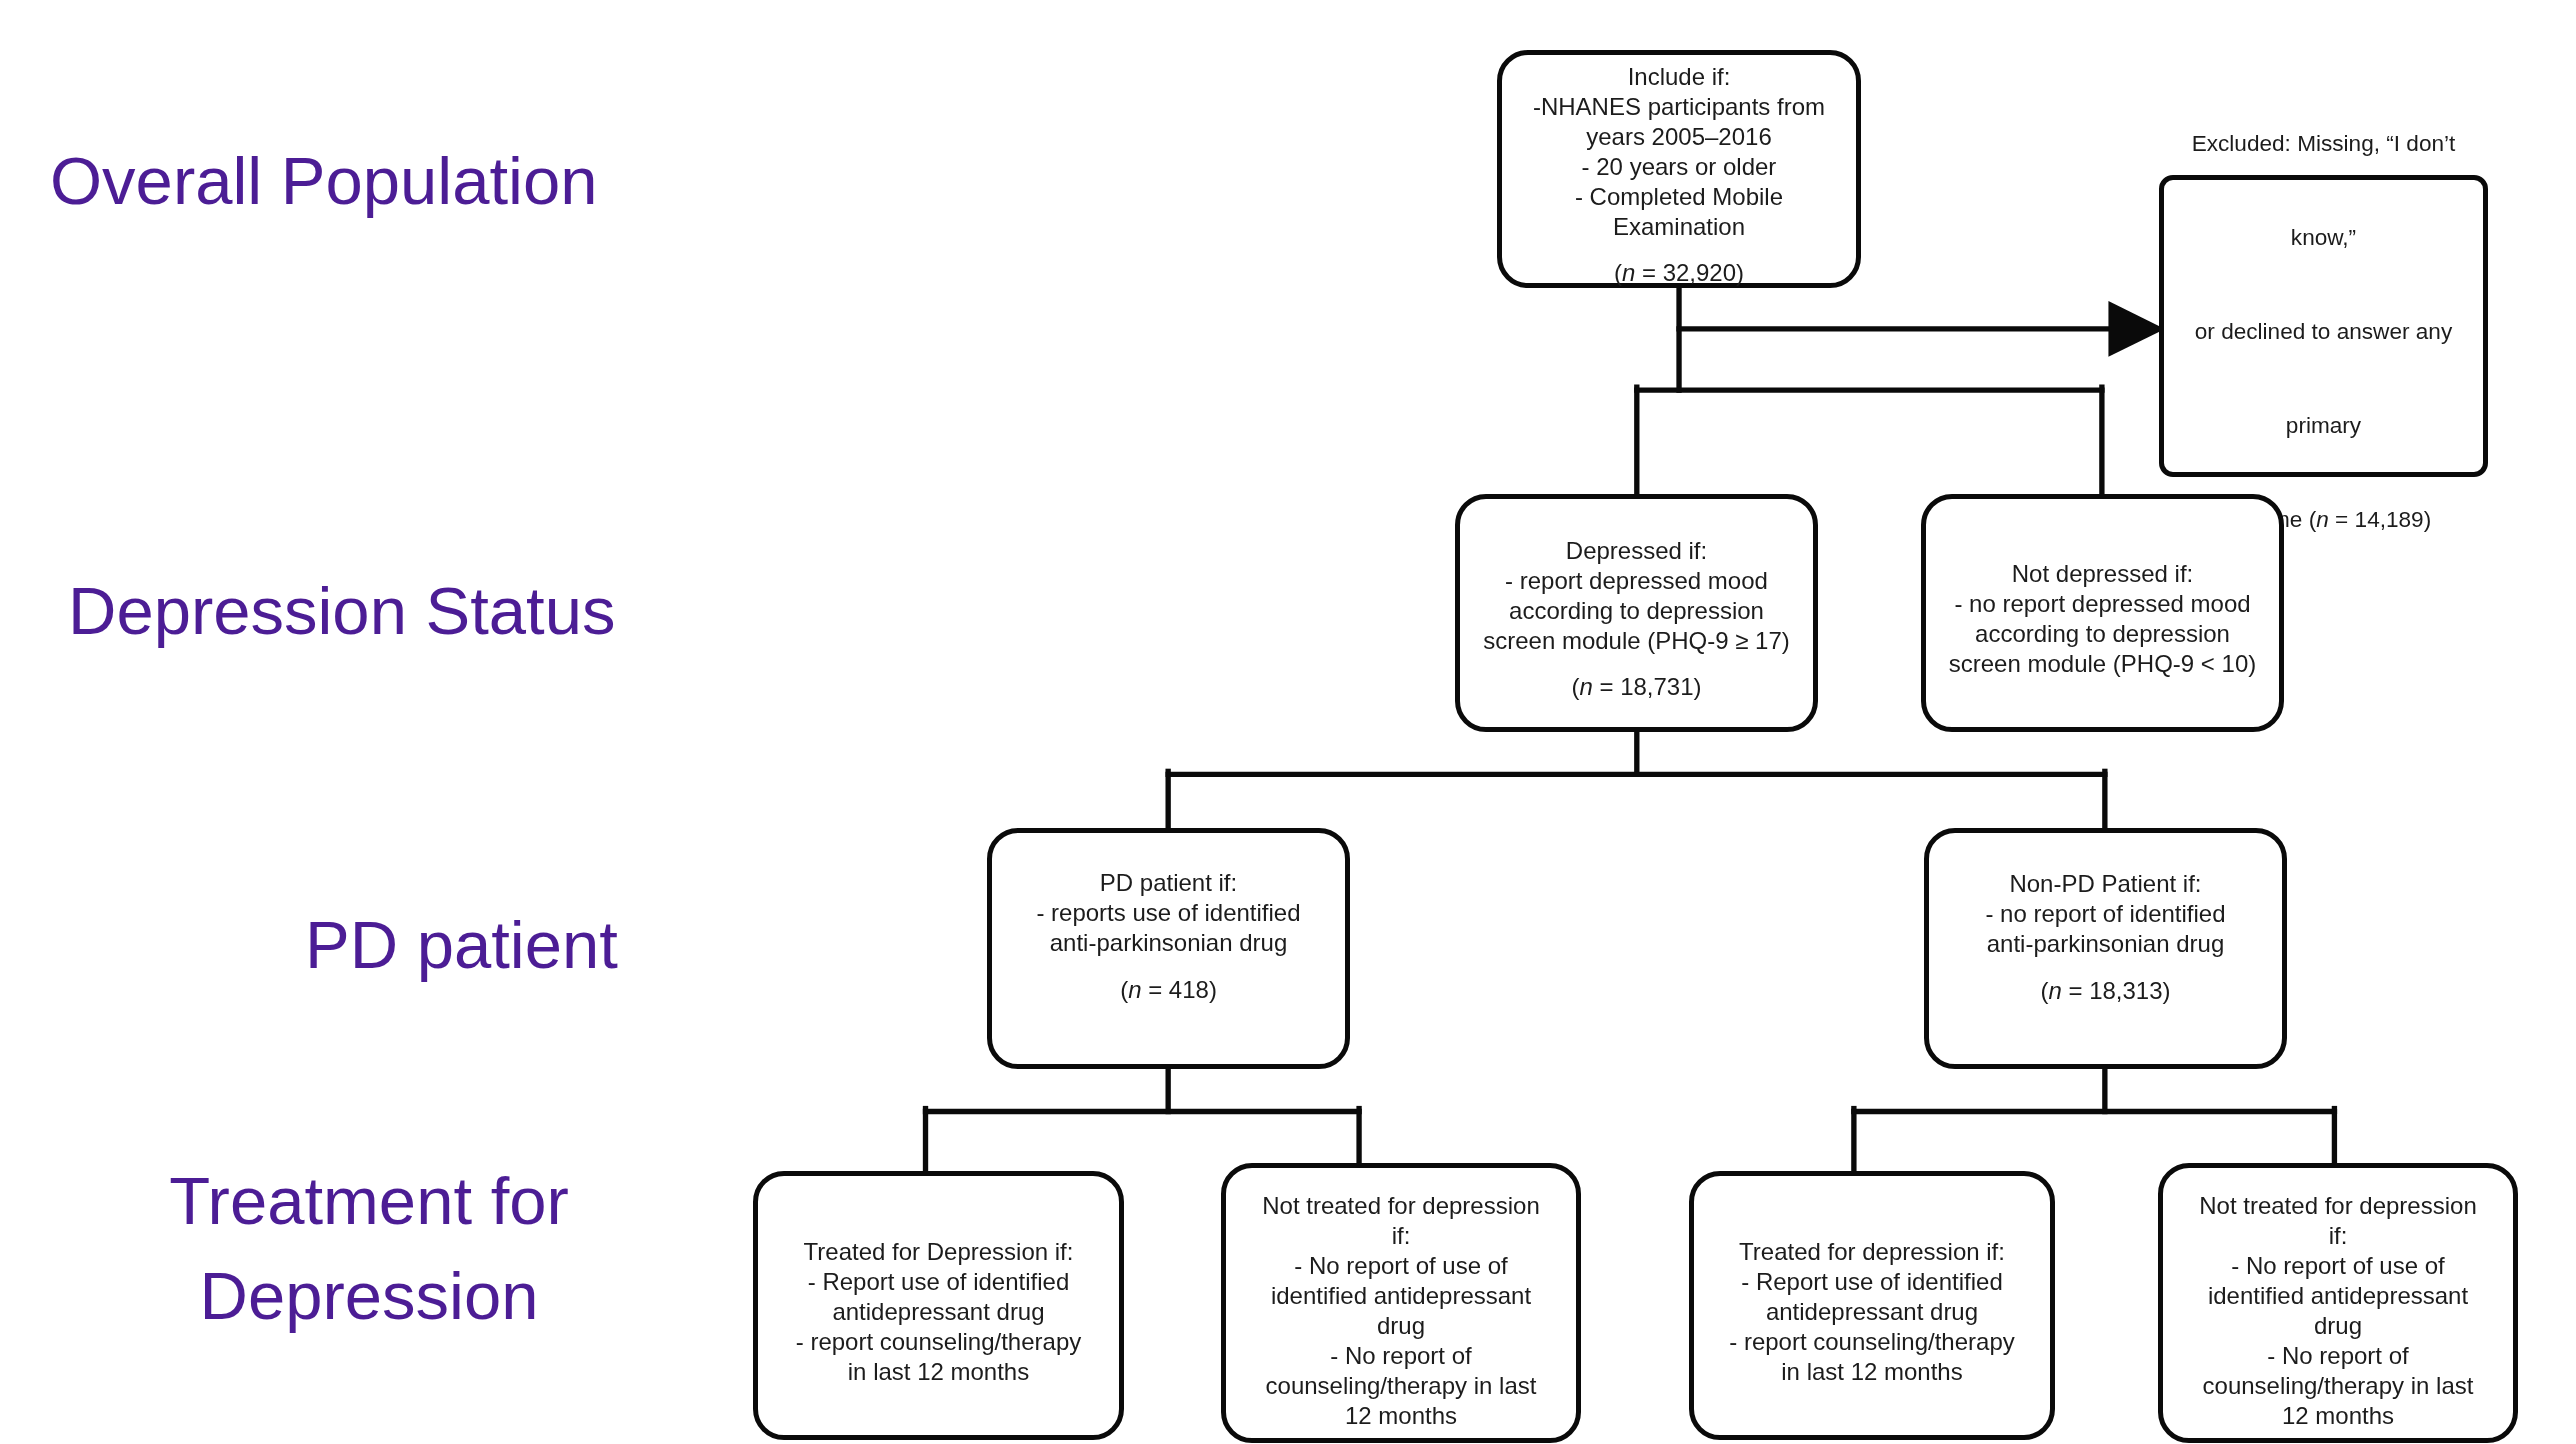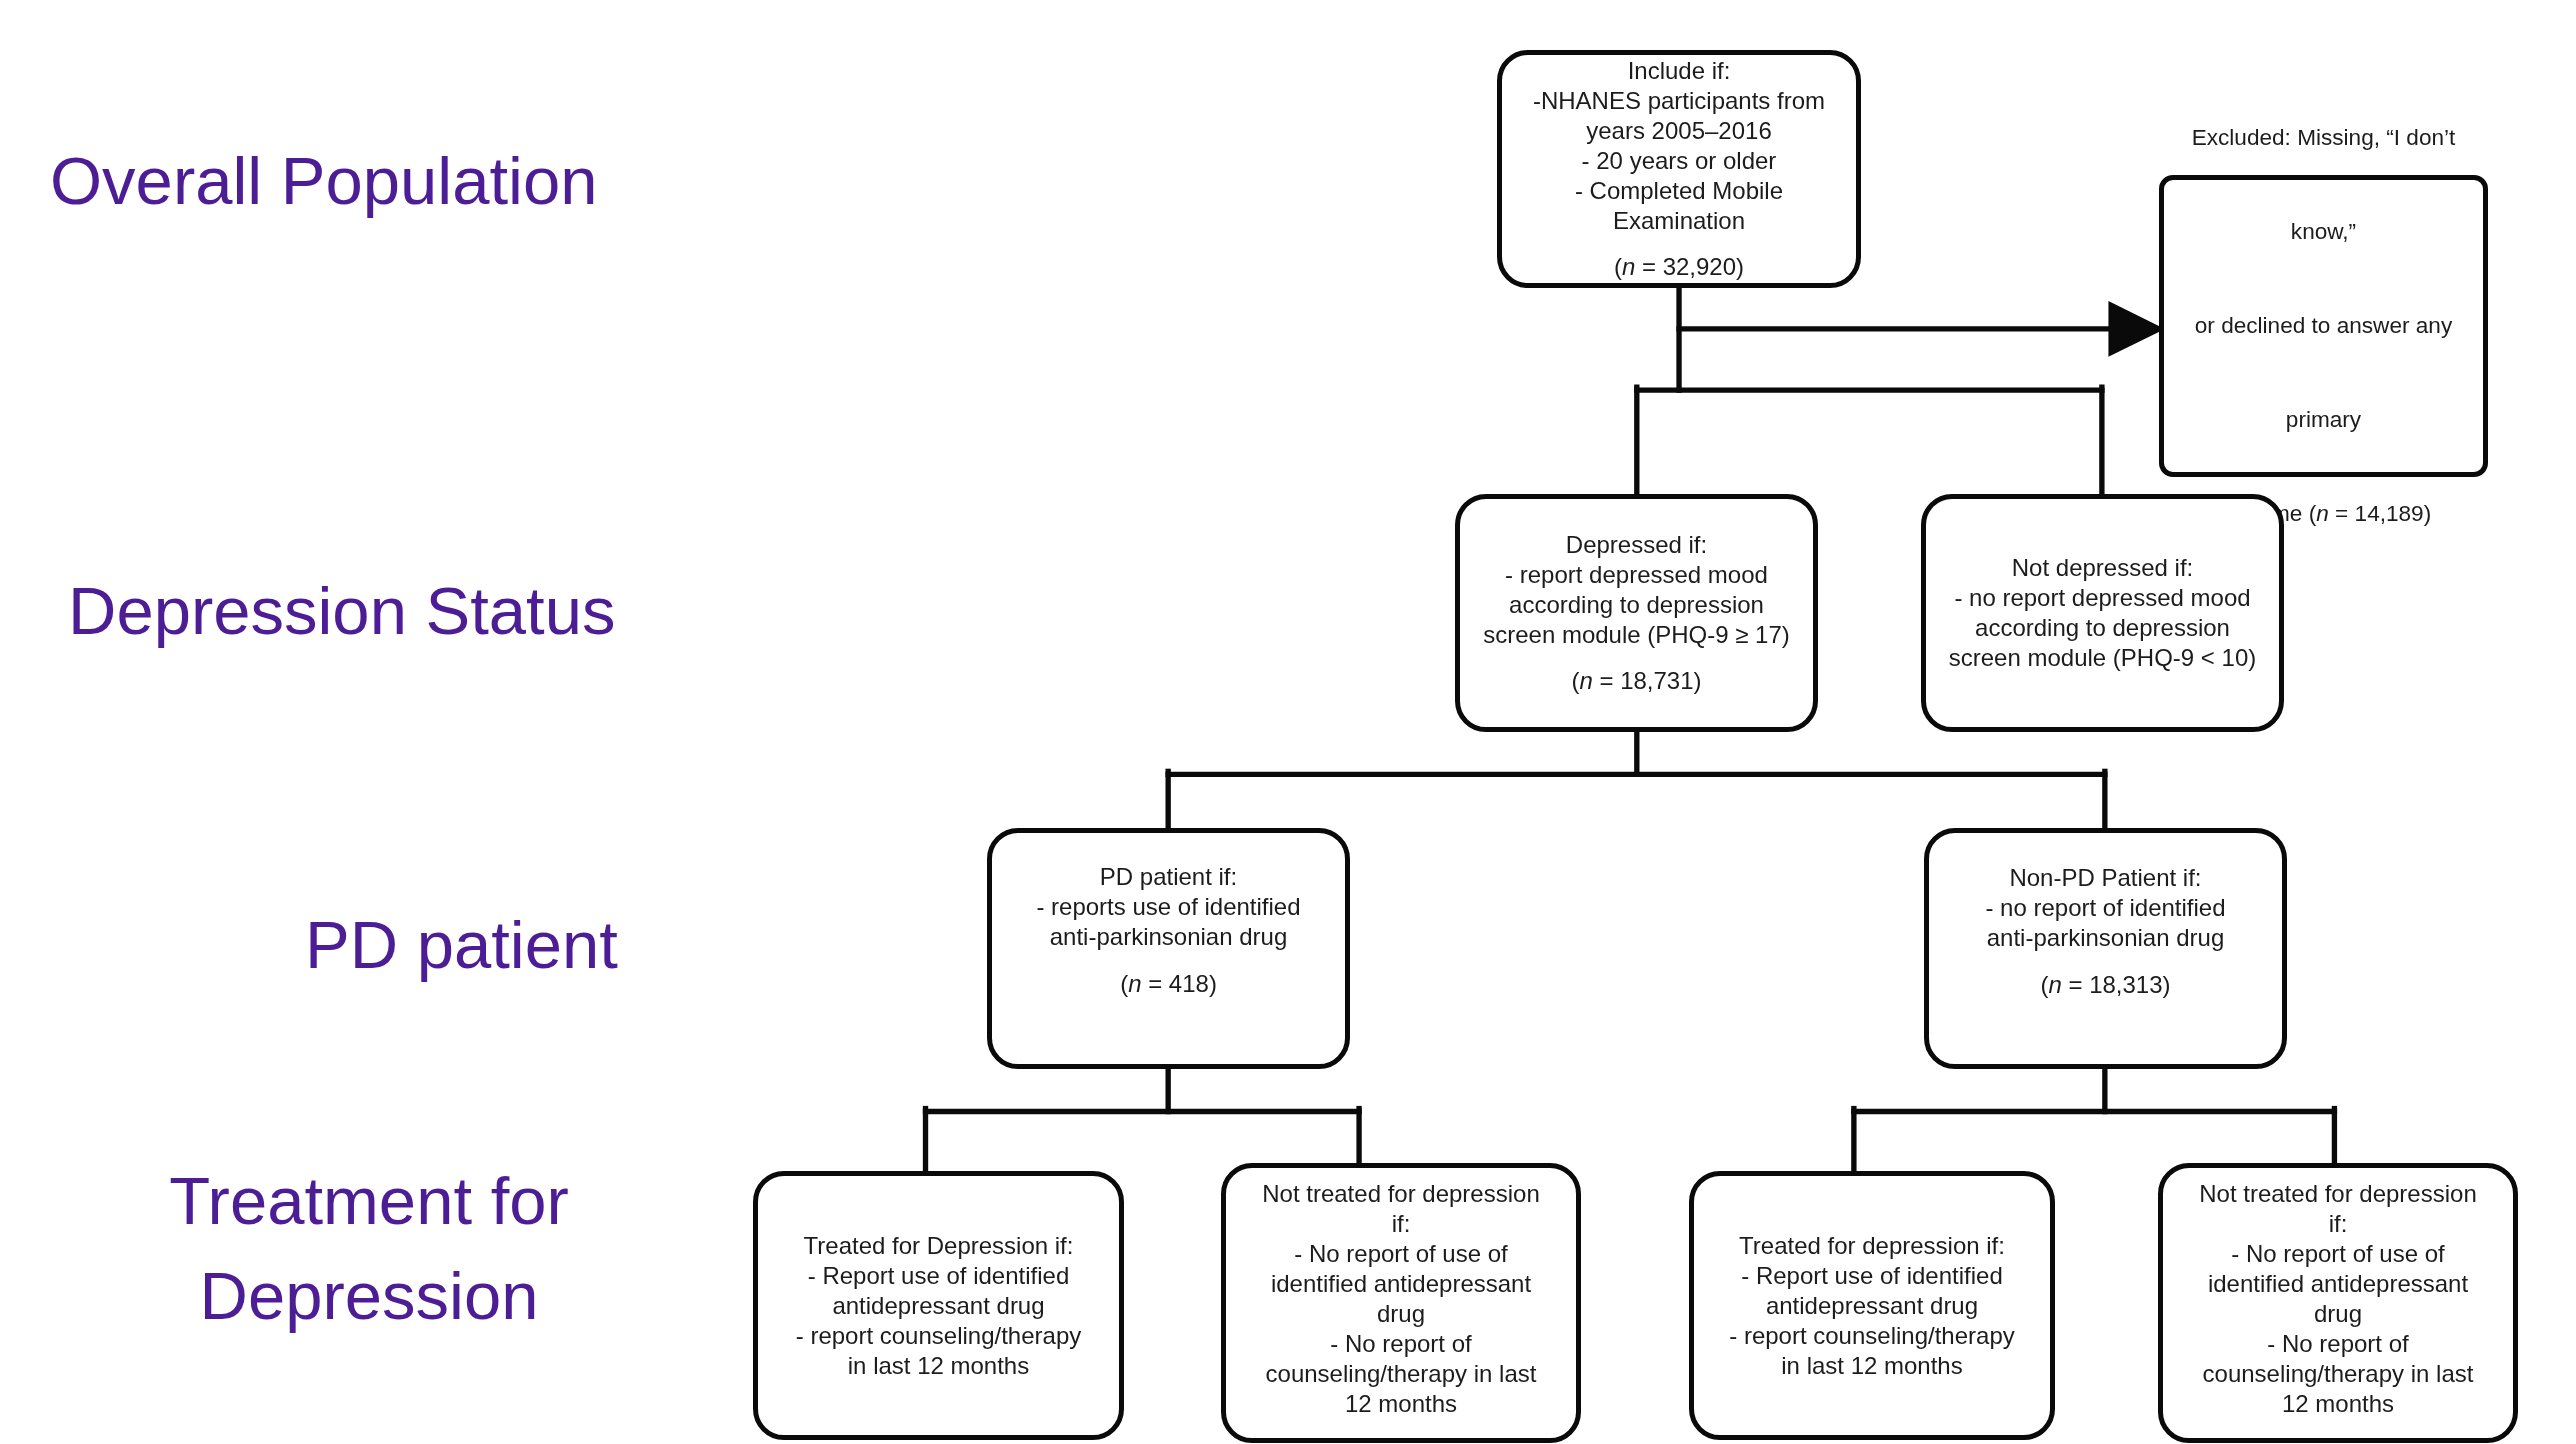--- a/index.html
+++ b/index.html
@@ -40,21 +40,21 @@
     display: flex;
     flex-direction: column;
     align-items: center;
     justify-content: center;
     text-align: center;
     font-size: 24px;
     line-height: 30px;
     color: #1c1c1c;
     padding: 5.4px 7.1px;
   }
-  .box .body { white-space: pre-line; }
+  .box .body { white-space: pre-line; margin-top: 12px; }
   .box .ncount { margin-top: 16.7px; }
 
   #box-include         { left: 1497px; top: 50px;   width: 364px; height: 238px; }
   #box-excluded        { left: 2159px; top: 175px;  width: 329px; height: 302px; border-radius: 14px; font-size: 22.6px; }
   #box-excluded .body  { line-height: 94px; }
   #box-depressed       { left: 1455px; top: 494px;  width: 363px; height: 238px; }
   #box-not-depressed   { left: 1921px; top: 494px;  width: 363px; height: 238px; }
   #box-pd              { left: 987px; top: 828px; width: 363px; height: 241px; padding-bottom: 42px; }
   #box-non-pd          { left: 1924px; top: 828px; width: 363px; height: 241px; padding-bottom: 40px; }
   #box-treated-pd      { left: 753px; top: 1171px; width: 371px; height: 269px; }

